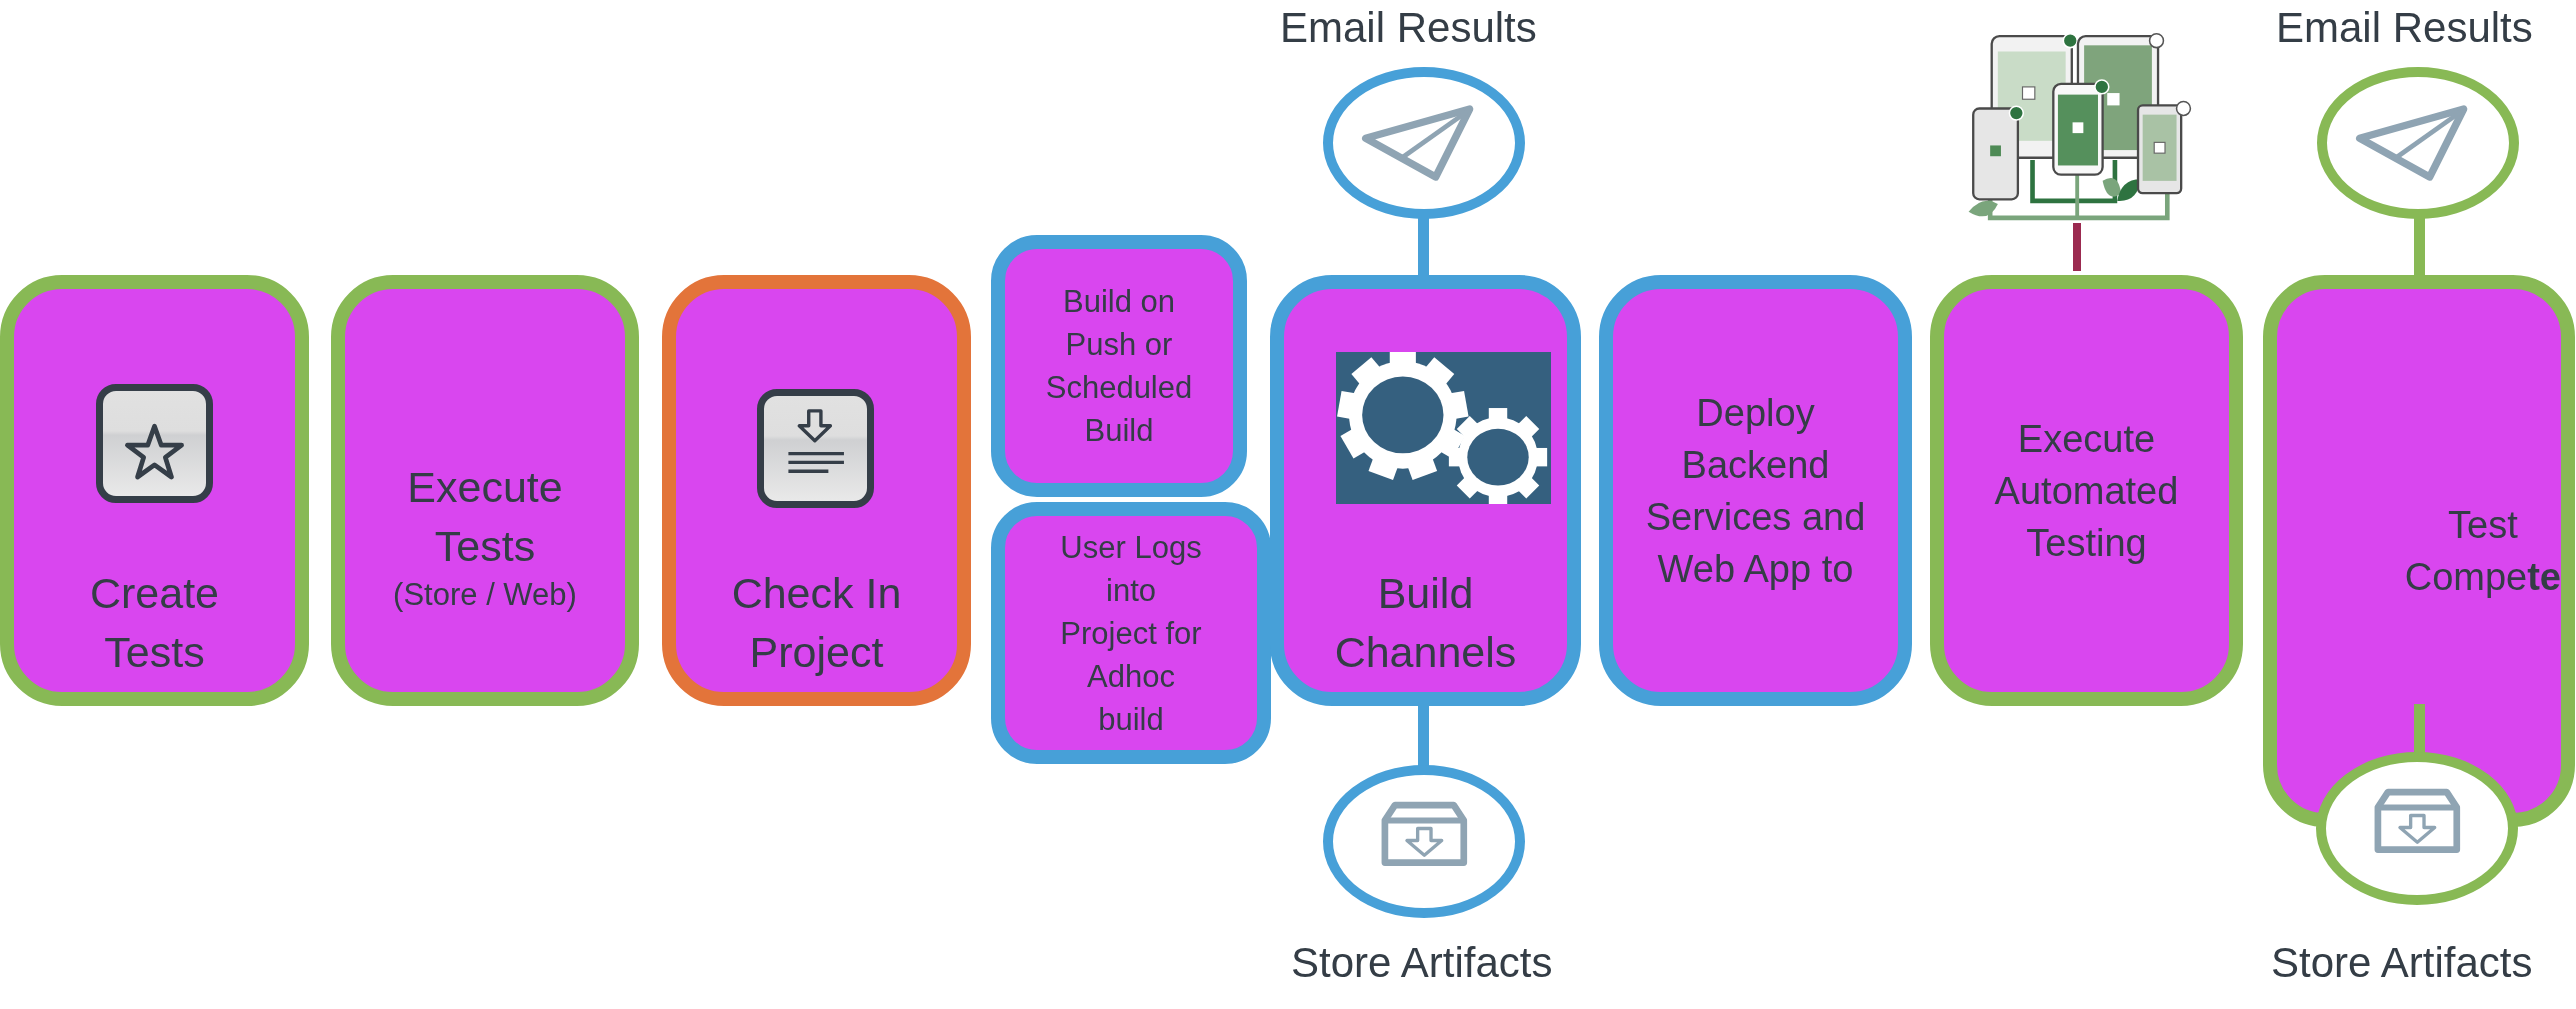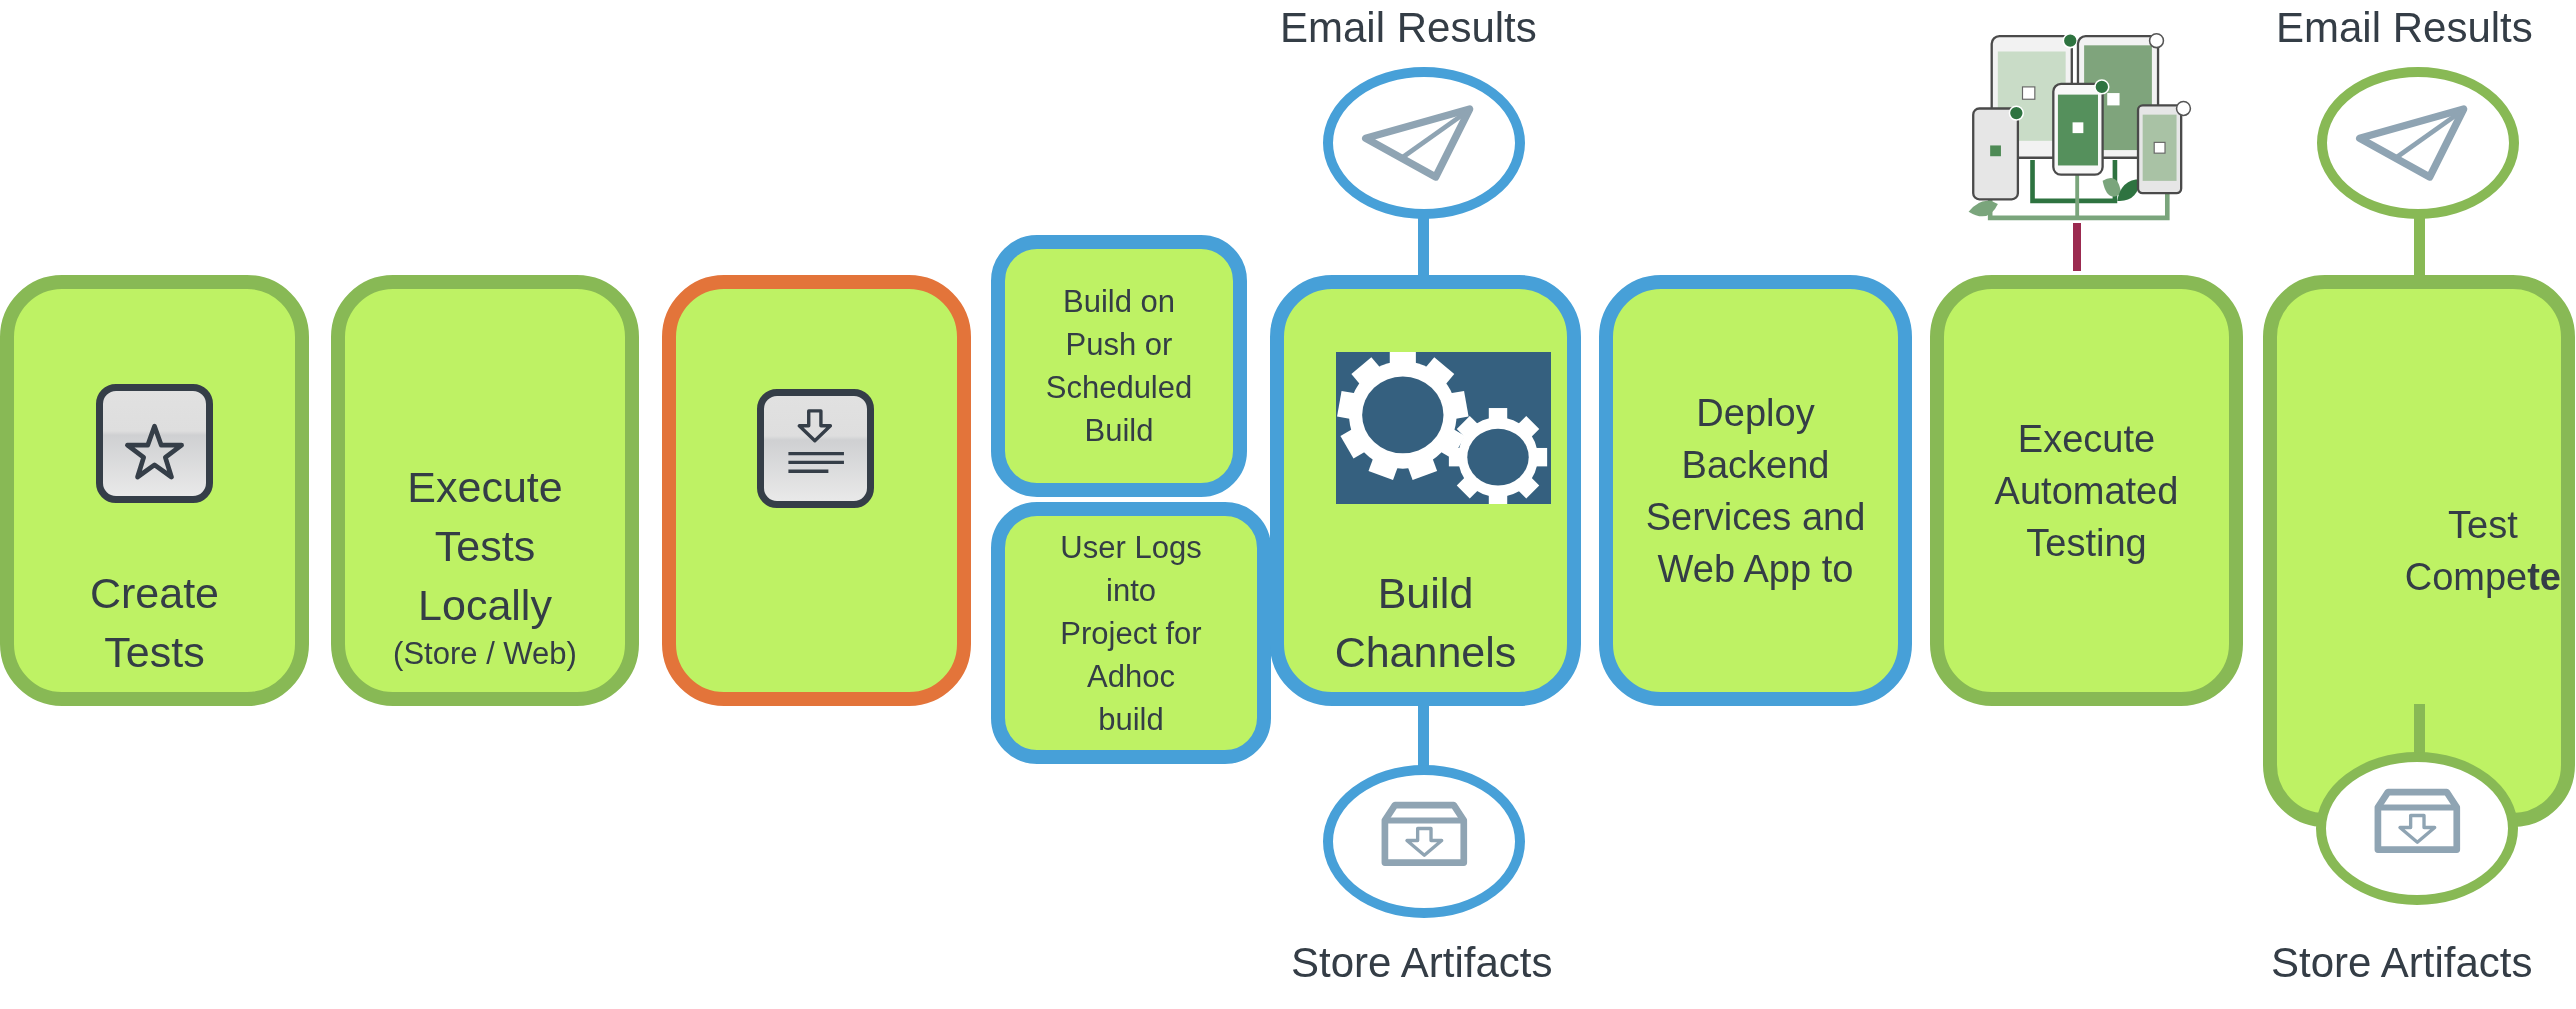--- a/index.html
+++ b/index.html
@@ -1,19 +1,19 @@
 <!DOCTYPE html>
 <html style="font-size:12.3px"><head>
 <meta charset="utf-8">
 <style>
   html, body { margin: 0; padding: 0; background: #ffffff; }
   body { width: 2576px; height: 1009px; position: relative; overflow: hidden;
          font-family: "Liberation Sans", "DejaVu Sans", sans-serif; color: #343d46; }
   .box { position: absolute; box-sizing: border-box; border-style: solid; border-width: 14px;
-         border-radius: 62px; background: #bef264; display: flex; flex-direction: column;
+         border-radius: 62px; background: #d946ef; display: flex; flex-direction: column;
          align-items: center; justify-content: center; text-align: center; }
   .green { border-color: #88b955; }
   .orange { border-color: #e3743a; }
   .blue { border-color: #47a0d8; }
   .lbl { font-size: 43px; line-height: 59px; color: #343d46; }
   .lbl-sm { font-size: 31px; line-height: 43px; }
   .lbl-md { font-size: 38px; line-height: 52px; }
   .sub { font-size: 31px; line-height: 37px; }
   .line-span { display: block; white-space: nowrap; }
   .tile-icon { position: absolute; box-sizing: border-box; width: 117px; height: 119px;
@@ -43,33 +43,36 @@
   <div class="lbl" style="position:absolute; top:275px; left:0; right:0;">
     <span class="line-span">Create</span>
     <span class="line-span">Tests</span>
   </div>
 </div>
 
 <div class="box green" style="left:331px; top:275px; width:308px; height:431px;">
   <div class="lbl" style="position:absolute; top:169px; left:0; right:0; line-height:59px;">
     <span class="line-span">Execute</span>
     <span class="line-span">Tests</span>
-    <span class="line-span">Locally</span>
     <span class="line-span sub">(Store / Web)</span>
   </div>
 </div>
 
 <div class="box orange" style="left:662px; top:275px; width:309px; height:431px;">
   <div class="tile-icon" style="left:81px; top:100px;">
     <svg viewBox="0 0 152 155">
       <path d="M66,22 L84,22 L84,44 L98,44 L75,66 L52,44 L66,44 Z" fill="none" stroke="#353e48" stroke-width="5" stroke-linejoin="round"></path>
       <line x1="36" y1="85" x2="118" y2="85" stroke="#353e48" stroke-width="5"></line>
       <line x1="36" y1="98" x2="118" y2="98" stroke="#353e48" stroke-width="5"></line>
       <line x1="36" y1="111" x2="95" y2="111" stroke="#353e48" stroke-width="5"></line>
     </svg>
+  </div>
+  <div class="lbl" style="position:absolute; top:275px; left:0; right:0;">
+    <span class="line-span">Check In</span>
+    <span class="line-span">Project</span>
   </div>
 </div>
 
 <div class="box blue" style="left:991px; top:235px; width:256px; height:262px; border-width:14px; border-radius:46px;">
   <div class="lbl lbl-sm">
     <span class="line-span">Build on</span>
     <span class="line-span">Push or</span>
     <span class="line-span">Scheduled</span>
     <span class="line-span">Build</span>
   </div>

